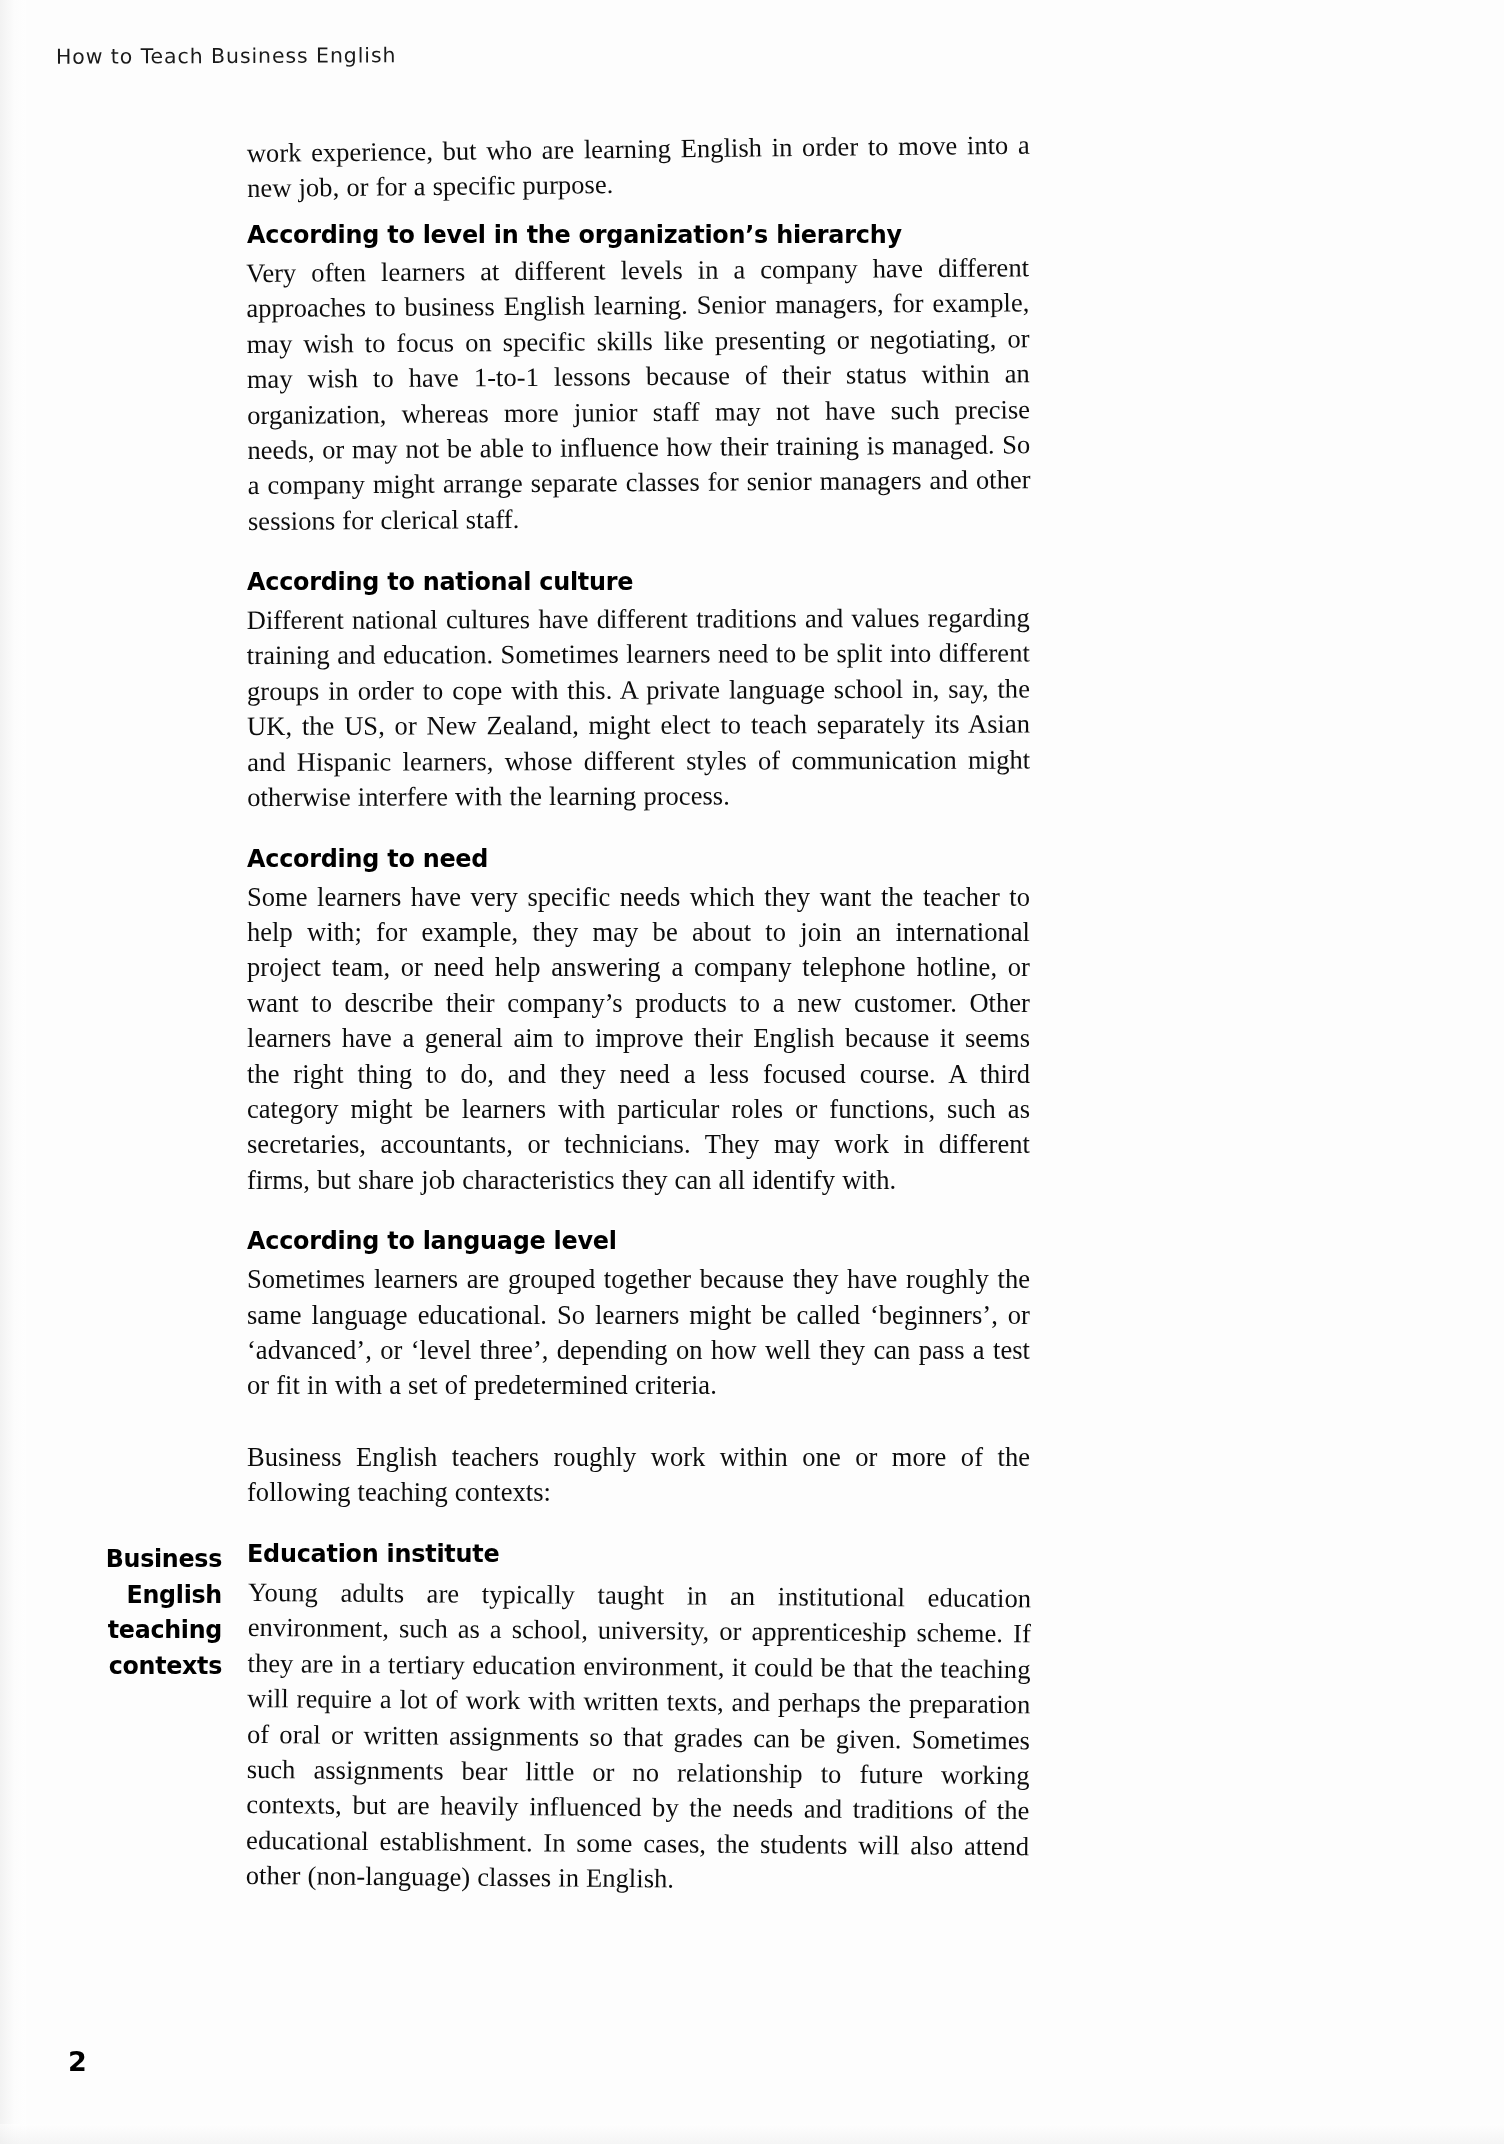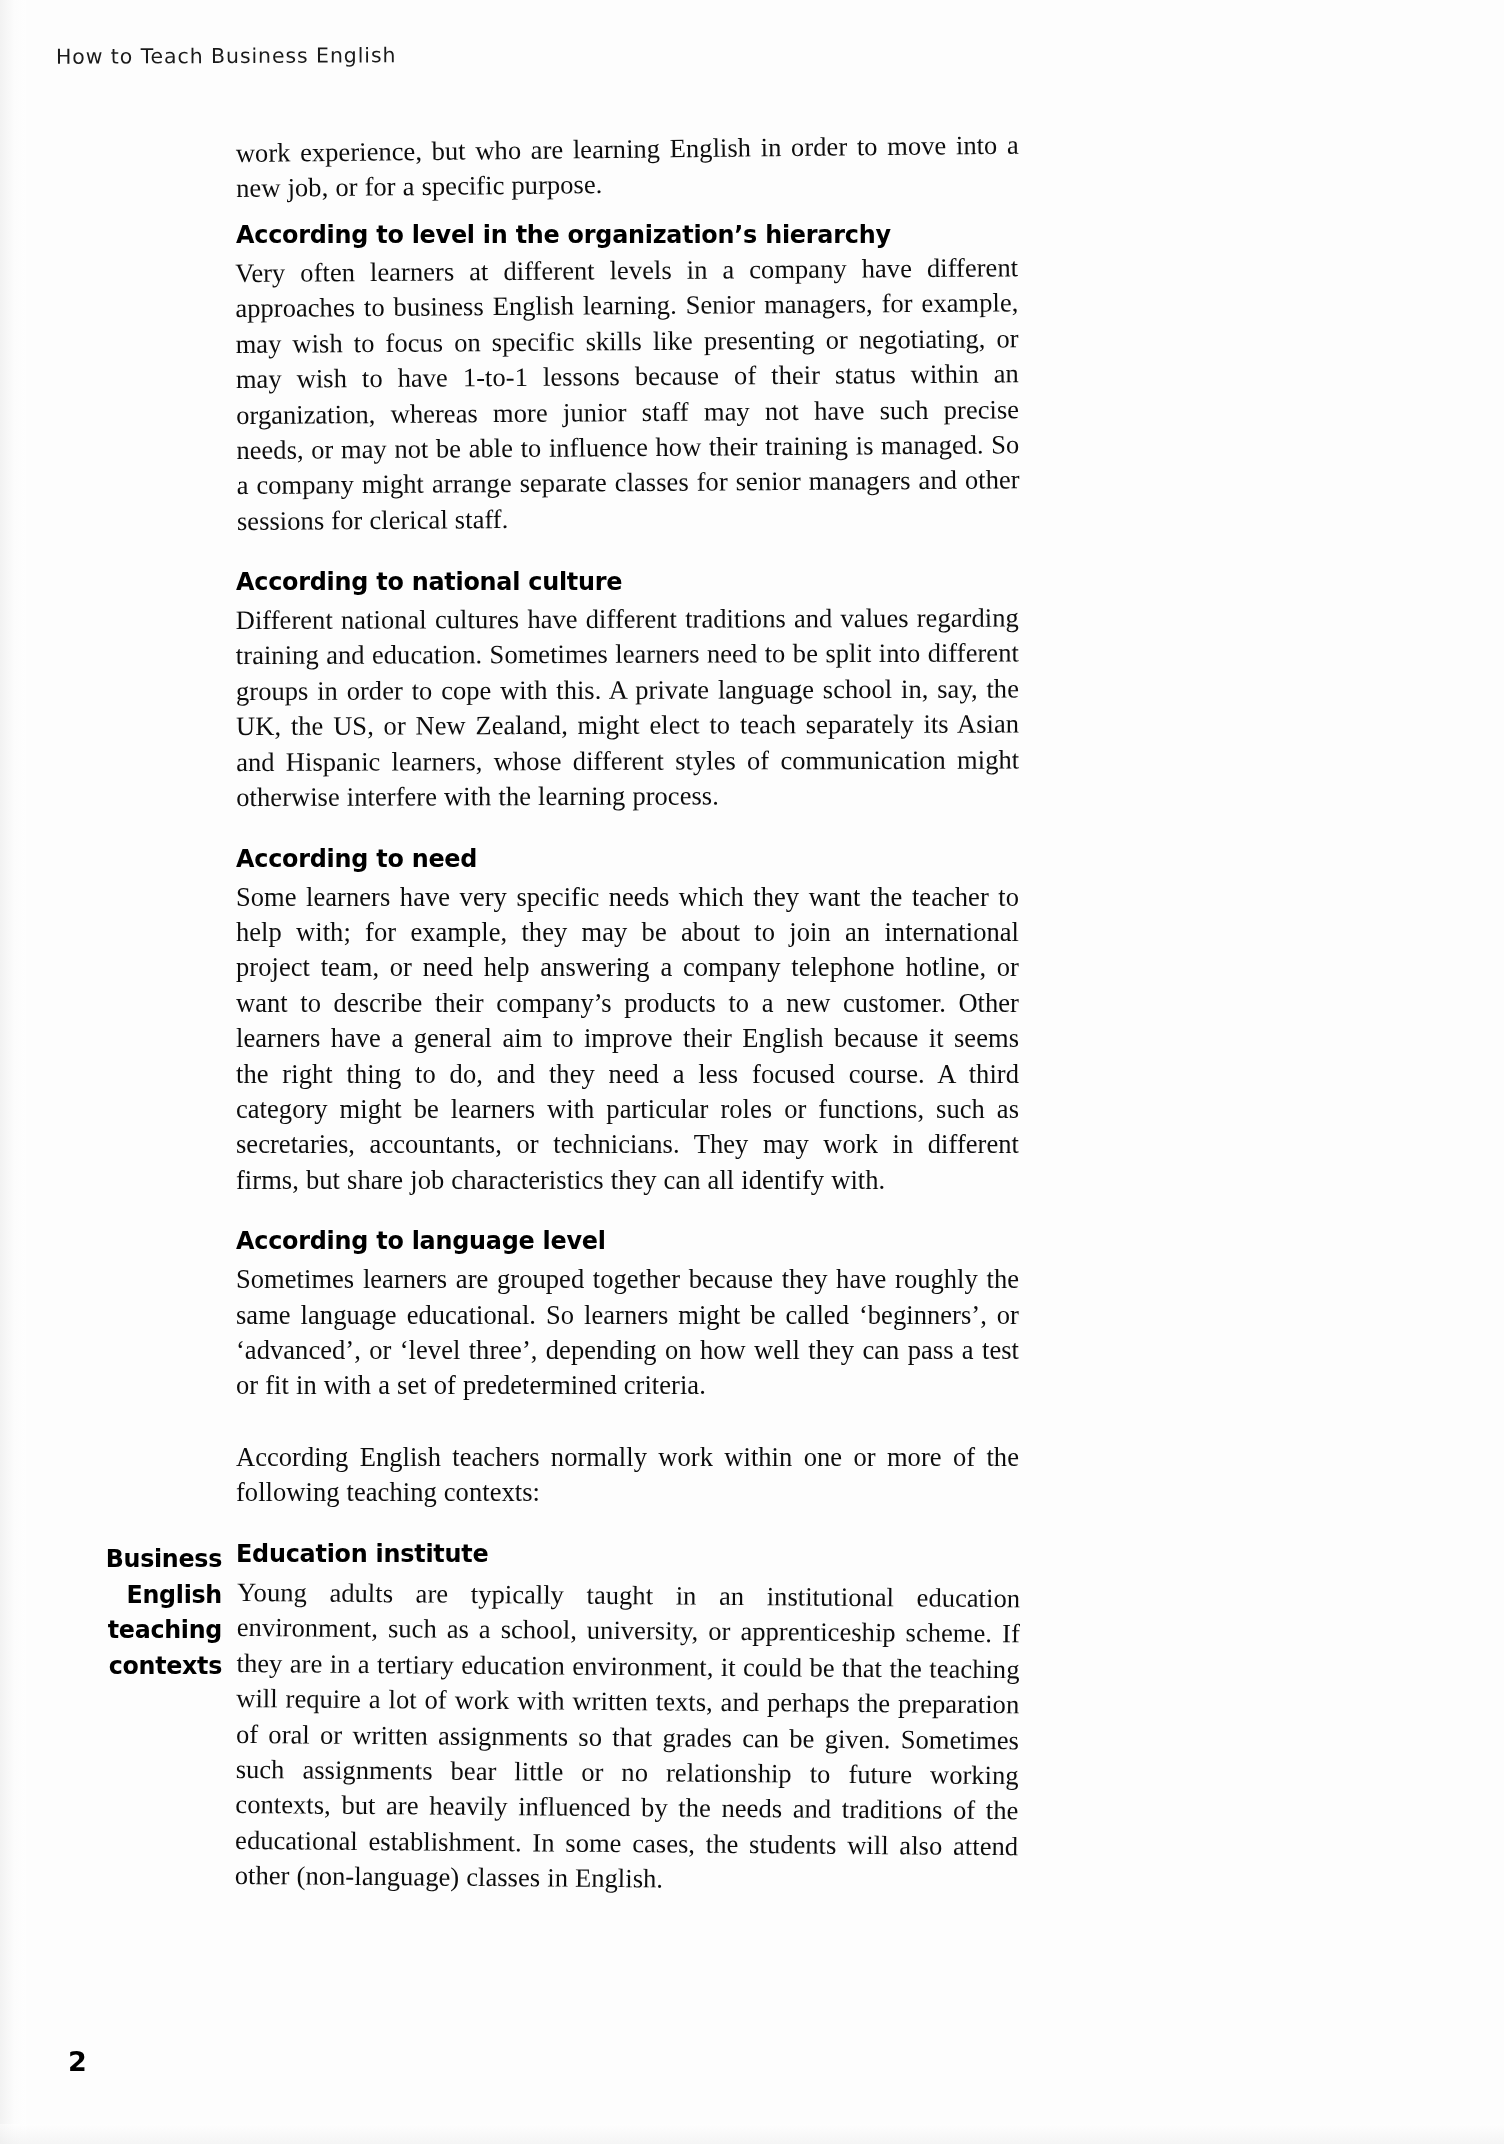--- a/index.html
+++ b/index.html
@@ -49,21 +49,21 @@
     font-weight: 400;
     letter-spacing: .9px;
     color: #1a1a1a;
     white-space: nowrap;
     transform: rotate(-0.25deg);
   }
 
   
   .column {
     position: absolute;
-    left: 236px;
+    left: 247px;
     top: 136px;
     width: 783px;
   }
 
   .para {
     margin: 0;
     font-size: 26.5px;
     line-height: 35.4px;
     text-align: justify;
     text-justify: inter-word;
@@ -162,21 +162,21 @@
     <p class="para last-line-left skew-d">Some learners have very specific needs which they want the teacher to help with; for example, they may be about to join an international project team, or need help answering a company telephone hotline, or want to describe their company’s products to a new customer. Other learners have a general aim to improve their English because it seems the right thing to do, and they need a less focused course. A third category might be learners with particular roles or functions, such as secretaries, accountants, or technicians. They may work in different firms, but share job characteristics they can all identify with.</p>
 
     <div class="gap-before-h"></div>
 
     <h2 class="heading skew-d">According to language level</h2>
     <div class="gap-after-h"></div>
     <p class="para last-line-left skew-d">Sometimes learners are grouped together because they have roughly the same language educational. So learners might be called ‘beginners’, or ‘advanced’, or ‘level three’, depending on how well they can pass a test or fit in with a set of predetermined criteria.</p>
 
     <div style="height:36px"></div>
 
-    <p class="para last-line-left skew-d">According English teachers normally work within one or more of the following teaching contexts:</p>
+    <p class="para last-line-left skew-d">Business English teachers roughly work within one or more of the following teaching contexts:</p>
 
     <div class="gap-before-h"></div>
 
     <h2 class="heading skew-e">Education institute</h2>
     <div class="gap-after-h"></div>
     <p class="para last-line-left skew-f">Young adults are typically taught in an institutional education environment, such as a school, university, or apprenticeship scheme. If they are in a tertiary education environment, it could be that the teaching will require a lot of work with written texts, and perhaps the preparation of oral or written assignments so that grades can be given. Sometimes such assignments bear little or no relationship to future working contexts, but are heavily influenced by the needs and traditions of the educational establishment. In some cases, the students will also attend other (non-language) classes in English.</p>
 
   </div>
 
   <div class="side-note">

